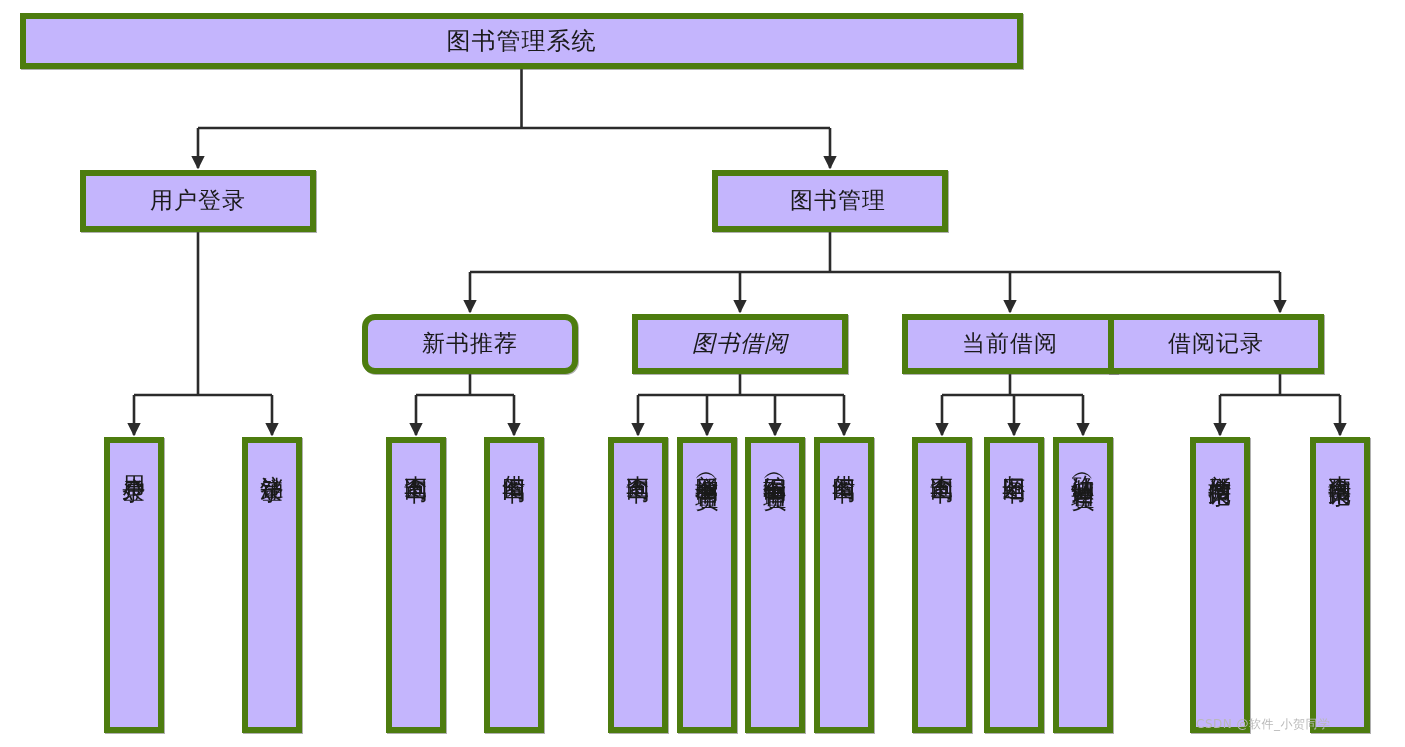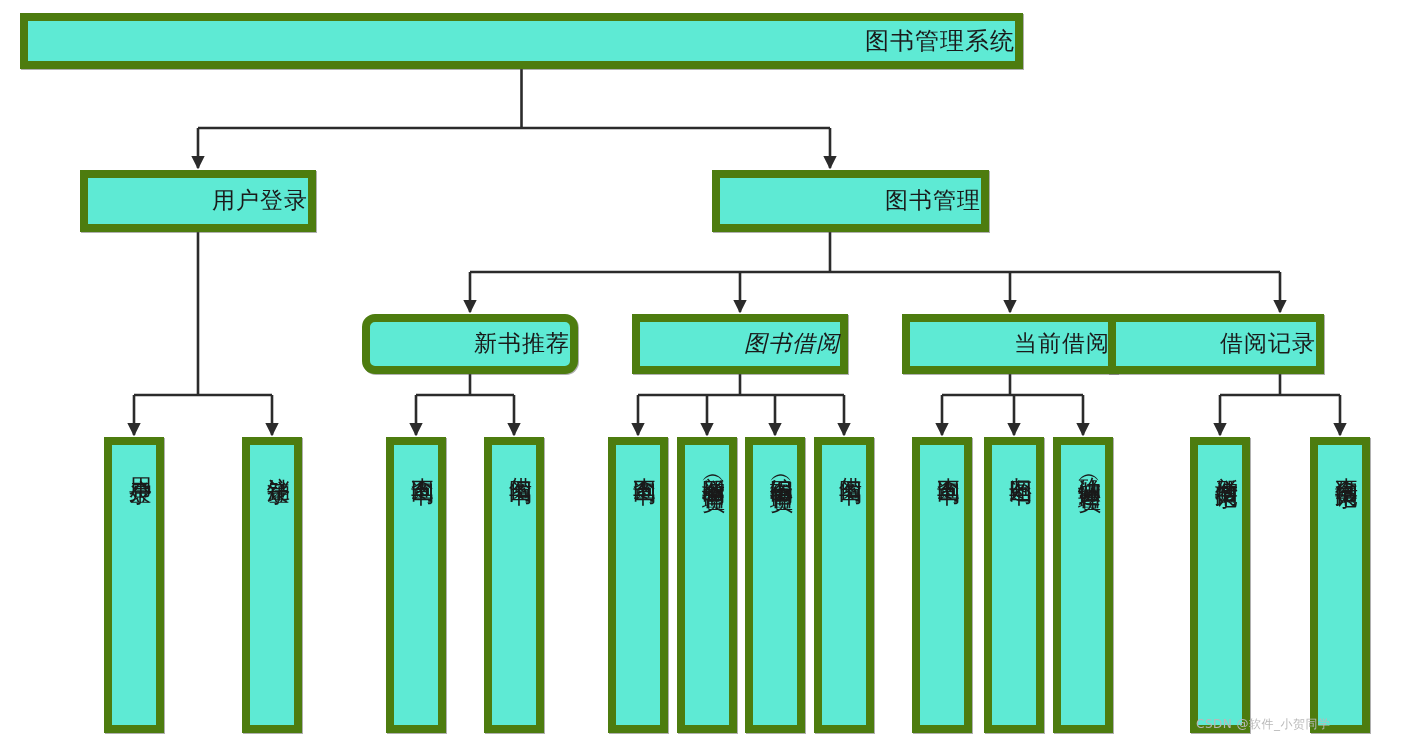--- a/index.html
+++ b/index.html
@@ -22,26 +22,26 @@
     position: absolute;
     left: 0;
     top: 0;
     width: 1405px;
     height: 747px;
     pointer-events: none;
   }
   .node {
     position: absolute;
     box-sizing: border-box;
-    background: #5eead4;
-    border: 8px solid #4d7c0f;
+    background: #c4b5fd;
+    border: 6px solid #4d7c0f;
     box-shadow: 1px 1px 0 rgba(80,80,80,0.45);
     display: flex;
     align-items: center;
-    justify-content: flex-end;
+    justify-content: center;
     color: #1a1a1a;
   }
   .node-h {
     font-size: 23px;
     letter-spacing: 1px;
     line-height: 1.2;
     white-space: nowrap;
   }
   .node-root {
     font-size: 24px;
@@ -115,21 +115,21 @@
       </g>
   </svg>
 
   <div id="nodes">
       <div class="node node-h node-root" style="left: 20px; top: 13px; width: 1003px; height: 56px;">
         <span>图书管理系统</span>
       </div>
       <div class="node node-h" style="left: 80px; top: 170px; width: 236px; height: 62px;">
         <span>用户登录</span>
       </div>
-      <div class="node node-h" style="left: 712px; top: 170px; width: 277px; height: 62px; padding-left: 16px;">
+      <div class="node node-h" style="left: 712px; top: 170px; width: 236px; height: 62px; padding-left: 16px;">
         <span>图书管理</span>
       </div>
       <div class="node node-h" style="left: 362px; top: 314px; width: 216px; height: 60px; border-radius: 13px;">
         <span>新书推荐</span>
       </div>
       <div class="node node-h" style="left: 632px; top: 314px; width: 216px; height: 60px; font-style: italic;">
         <span>图书借阅</span>
       </div>
       <div class="node node-h" style="left: 902px; top: 314px; width: 216px; height: 60px;">
         <span>当前借阅</span>

